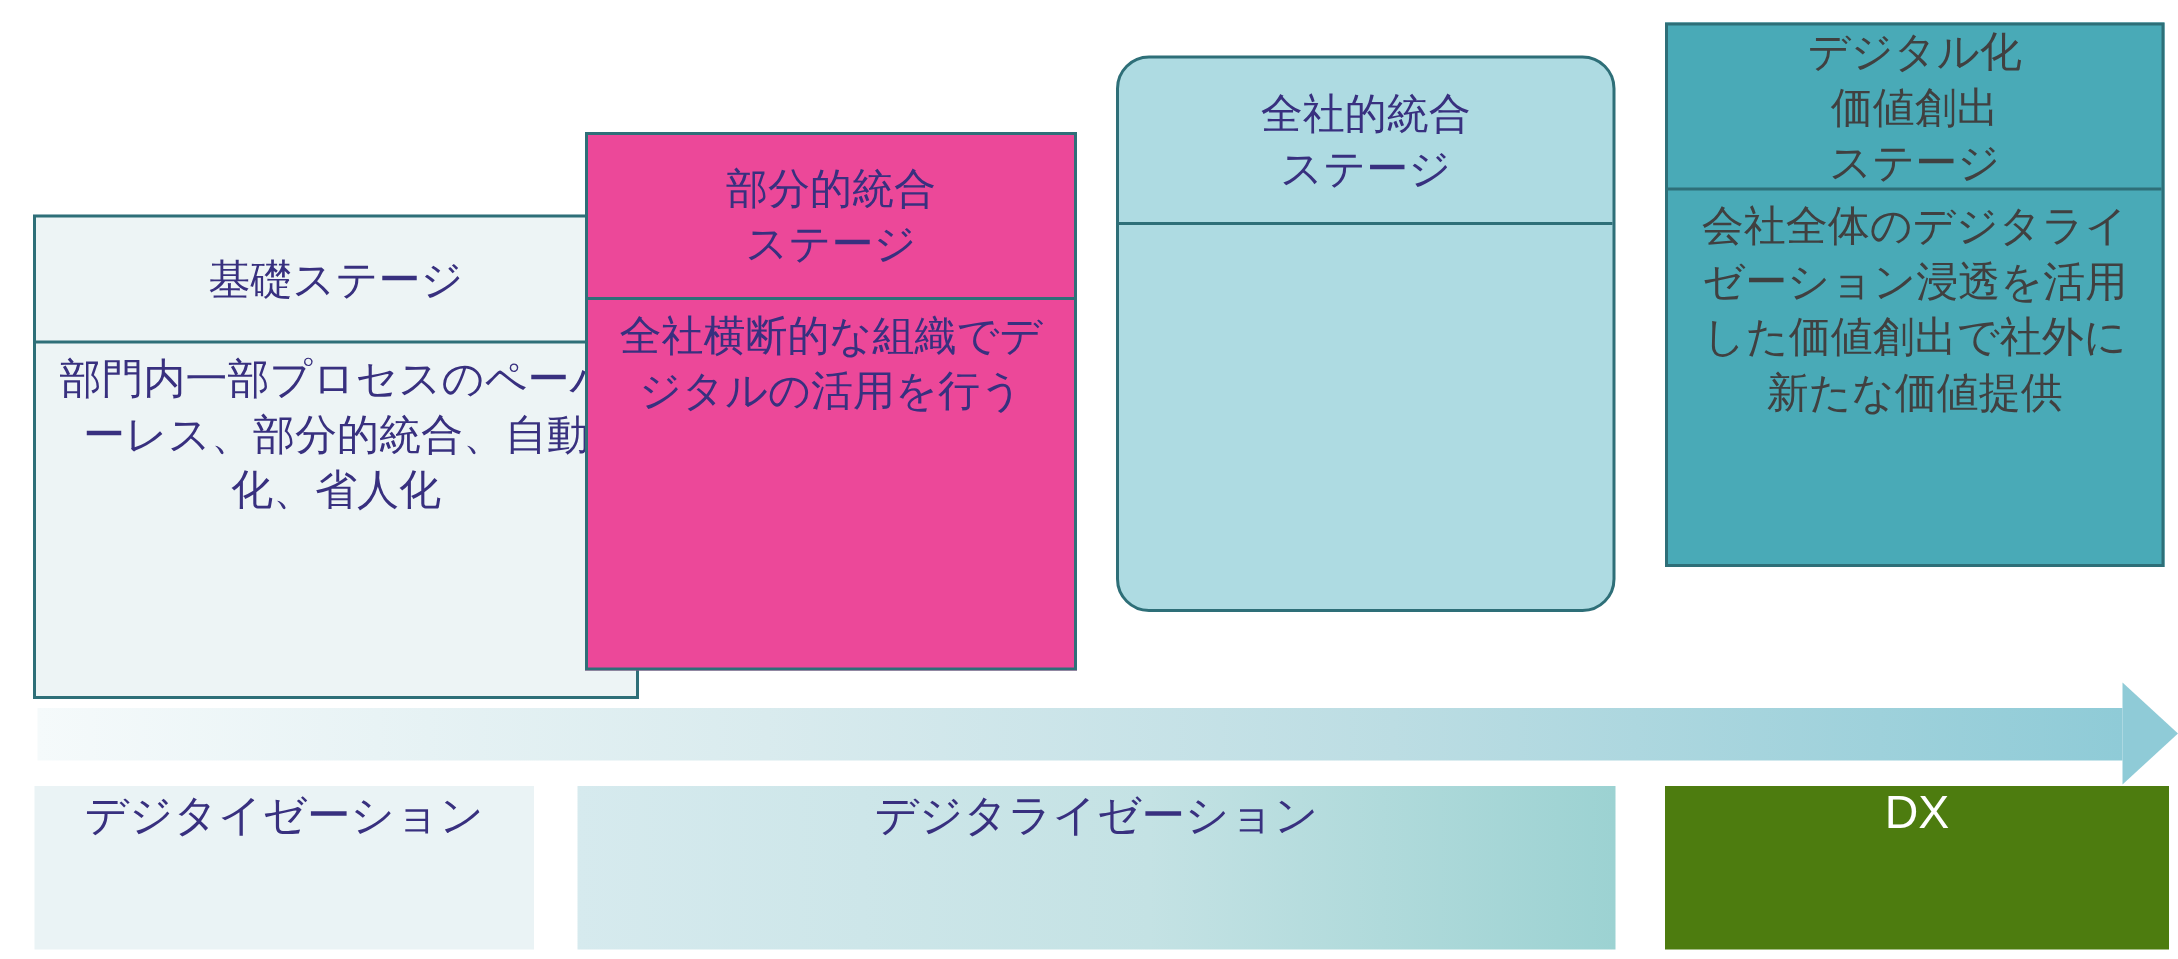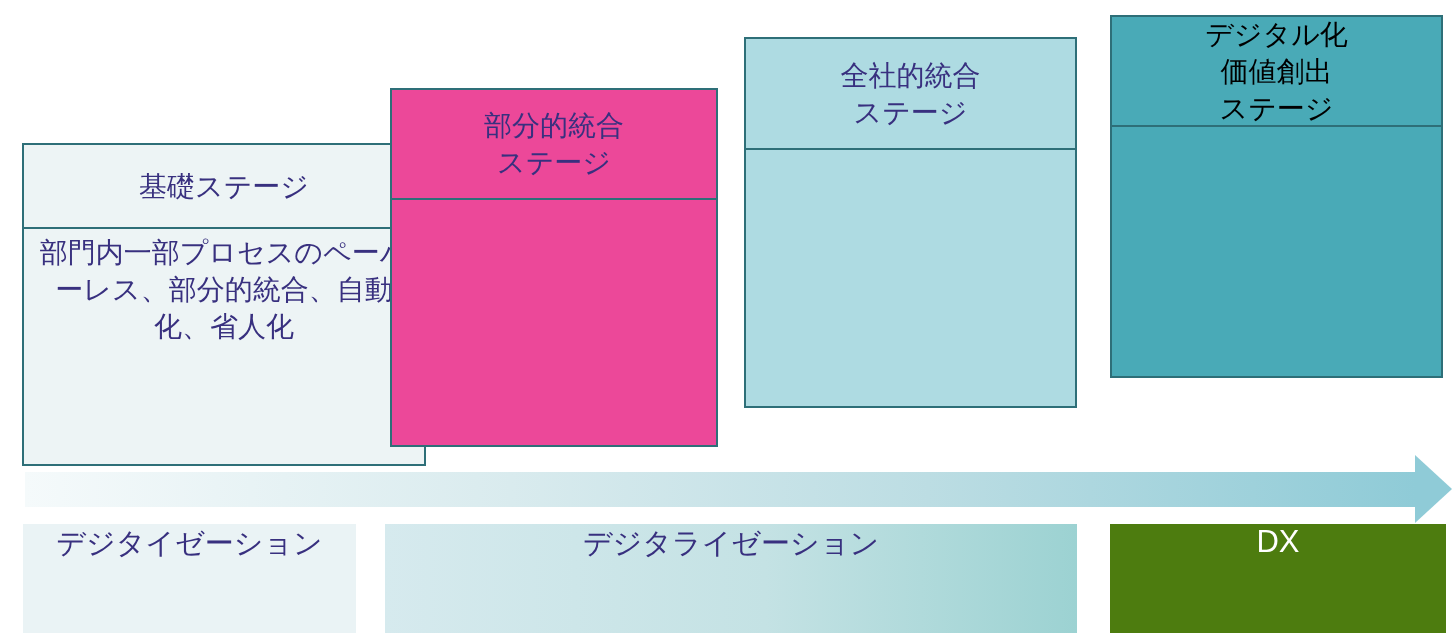--- a/index.html
+++ b/index.html
@@ -39,23 +39,23 @@
     text-align: center;
     font-size: 28px;
     line-height: 37px;
     flex: 1 1 auto;
   }
 
   #stage-1 { left: 22px;   top: 143px; width: 404px; height: 323px; background: #edf4f5; }
   #stage-1 .stage-title { height: 84px; }
   #stage-2 { left: 390px;  top: 88px;  width: 328px; height: 359px; background: #ec4899; }
   #stage-2 .stage-title { height: 110px; }
-  #stage-3 { left: 744px;  top: 37px;  width: 333px; height: 371px; background: #aedbe2; }
+  #stage-3 { left: 744px;  top: 37px;  width: 333px; height: 371px; background: #aedbe2; border-radius: 22px; }
   #stage-3 .stage-title { height: 111px; }
-  #stage-4 { left: 1110px; top: 15px;  width: 333px; height: 363px; background: #49aab7; color: #000000; }
+  #stage-4 { left: 1110px; top: 15px;  width: 333px; height: 363px; background: #49aab7; color: #404040; }
   #stage-4 .stage-title { height: 110px; }
 
   
   .arrow-tail {
     position: absolute;
     left: 25px;
     top: 472px;
     width: 1390px;
     height: 35px;
     background: linear-gradient(90deg, #f5fafb 0%, #d9ebee 35%, #bcdde3 65%, #8fcbd7 100%);
@@ -91,31 +91,33 @@
 <div id="canvas">
 
   <div id="stage-1" class="stage-box">
     <div class="stage-title">基礎ステージ</div>
     <div class="stage-body">部門内一部プロセスのペーパーレス、部分的統合、自動化、省人化</div>
   </div>
 
   <div id="stage-2" class="stage-box">
     <div class="stage-title">部分的統合
 ステージ</div>
+    <div class="stage-body">全社横断的な組織でデジタルの活用を行う</div>
   </div>
 
   <div id="stage-3" class="stage-box">
     <div class="stage-title">全社的統合
 ステージ</div>
   </div>
 
   <div id="stage-4" class="stage-box">
     <div class="stage-title">デジタル化
 価値創出
 ステージ</div>
+    <div class="stage-body">会社全体のデジタライゼーション浸透を活用した価値創出で社外に新たな価値提供</div>
   </div>
 
   <div class="arrow-tail"></div>
   <div class="arrow-head"></div>
 
   <div id="phase-1" class="phase-bar">
     <span>デジタイゼーション</span>
   </div>
 
   <div id="phase-2" class="phase-bar">

